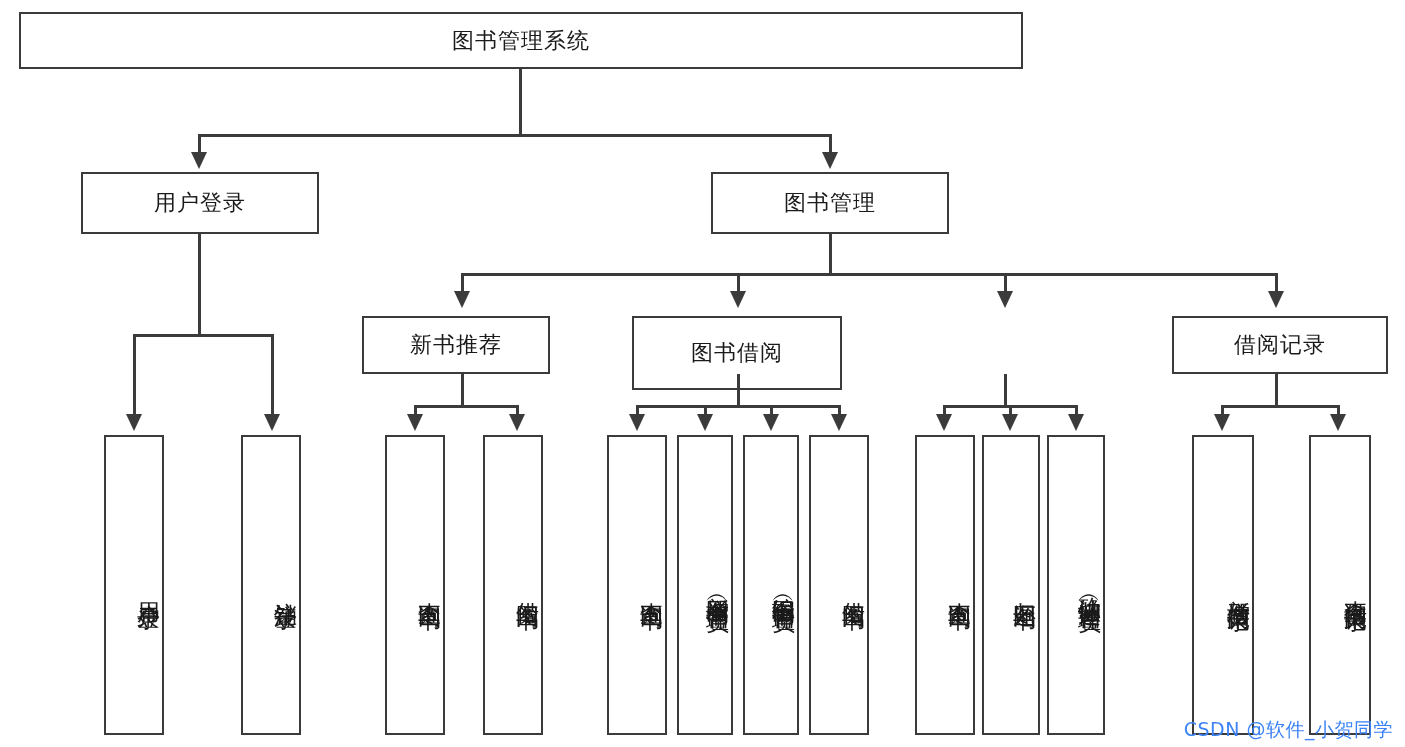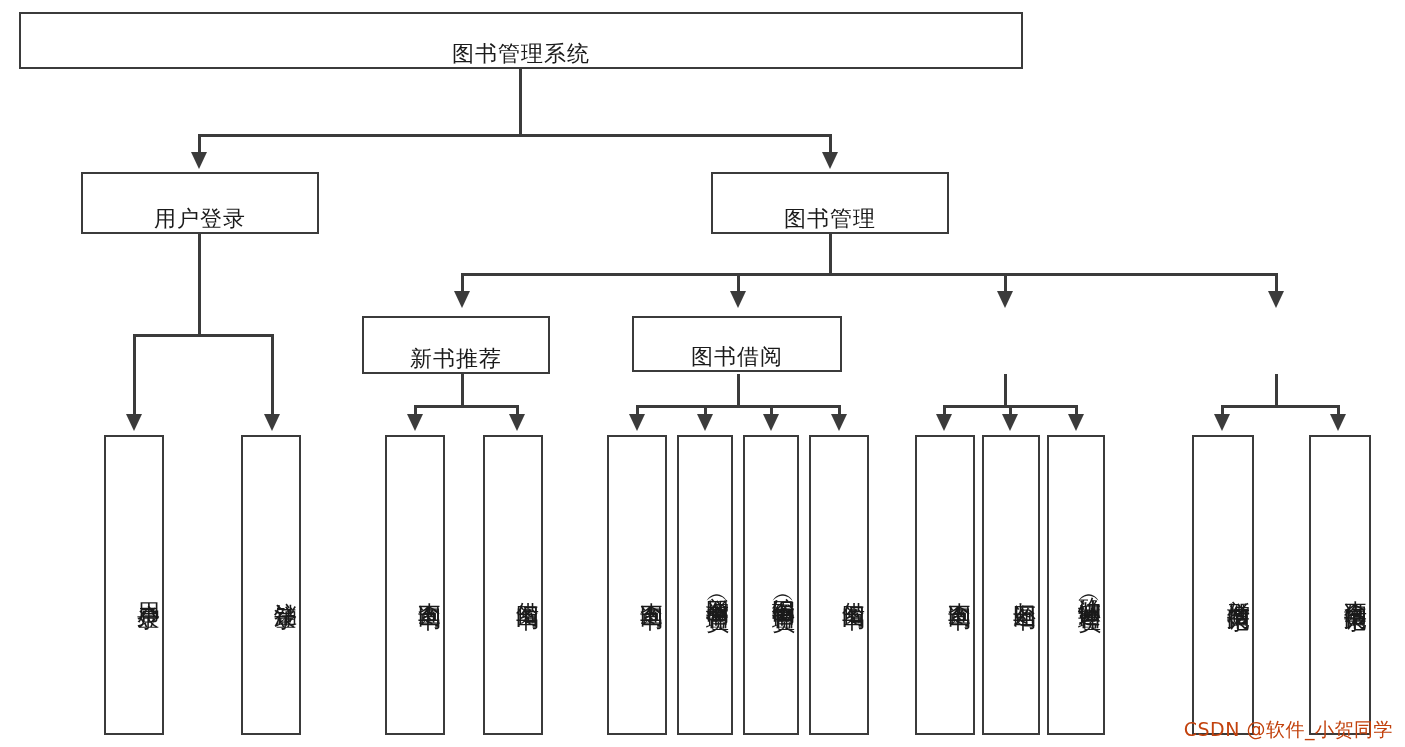--- a/index.html
+++ b/index.html
@@ -16,21 +16,21 @@
     height: 747px;
     background: #ffffff;
     overflow: hidden;
   }
   .node {
     position: absolute;
     box-sizing: border-box;
     border: 2px solid #3b3b3b;
     background: #ffffff;
     display: flex;
-    align-items: flex-end;
+    align-items: center;
     justify-content: center;
     color: #1a1a1a;
     line-height: 1.18;
   }
   .node.horiz {
     font-size: 22px;
     letter-spacing: 1px;
   }
   .node.vert {
     writing-mode: vertical-rl;
@@ -58,21 +58,21 @@
     height: 0;
     border-left: 8px solid transparent;
     border-right: 8px solid transparent;
     border-top: 17px solid #3b3b3b;
   }
   #watermark {
     position: absolute;
     right: 12px;
     bottom: 4px;
     font-size: 19px;
-    color: #c2410c;
+    color: #3b82f6;
     letter-spacing: 0.5px;
     white-space: nowrap;
     pointer-events: none;
     text-align: right;
   }
 </style>
 </head>
 <body>
 
 <div id="canvas">
@@ -109,22 +109,25 @@
   <div class="edge v" style="left:737px; top:273px; width:3px; height:24px;"></div>
   <div class="arrow" style="left:730px; top:291px;"></div>
   <div class="edge v" style="left:1004px; top:273px; width:3px; height:24px;"></div>
   <div class="arrow" style="left:997px; top:291px;"></div>
   <div class="edge v" style="left:1275px; top:273px; width:3px; height:24px;"></div>
   <div class="arrow" style="left:1268px; top:291px;"></div>
 
   <div class="node horiz" style="left:362px; top:316px; width:188px; height:58px;">
     <span class="label">新书推荐</span>
   </div>
-  <div class="node horiz" style="left:632px; top:316px; width:210px; height:56px;">
+  <div class="node horiz" style="left:632px; top:316px; width:210px; height:74px;">
     <span class="label">图书借阅</span>
+  </div>
+  <div class="node horiz" style="left:1172px; top:316px; width:216px; height:58px;">
+    <span class="label">借阅记录</span>
   </div>
 
   <div class="edge v" style="left:461px; top:374px; width:3px; height:34px;"></div>
   <div class="edge h" style="left:414px; top:405px; width:105px; height:3px;"></div>
   <div class="edge v" style="left:414px; top:405px; width:3px; height:13px;"></div>
   <div class="arrow" style="left:407px; top:414px;"></div>
   <div class="edge v" style="left:516px; top:405px; width:3px; height:13px;"></div>
   <div class="arrow" style="left:509px; top:414px;"></div>
 
   <div class="edge v" style="left:737px; top:374px; width:3px; height:34px;"></div>

